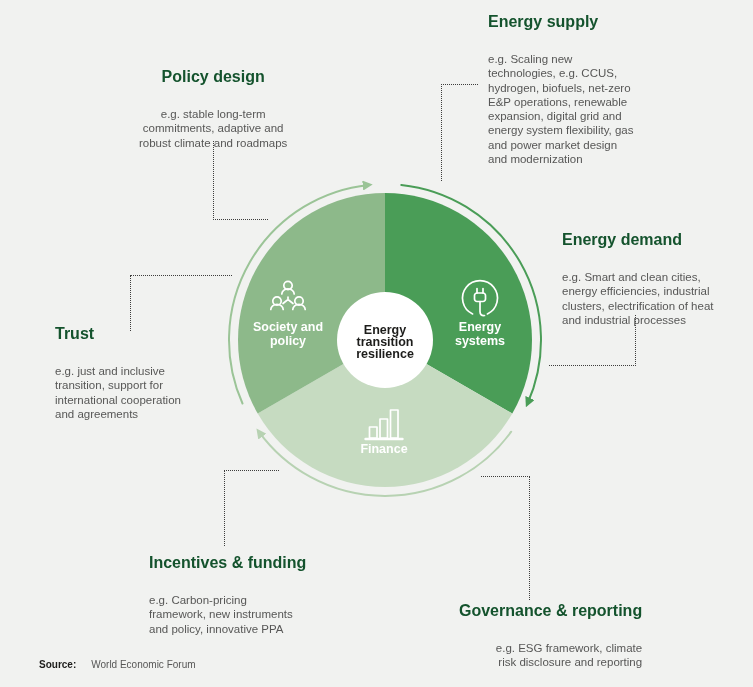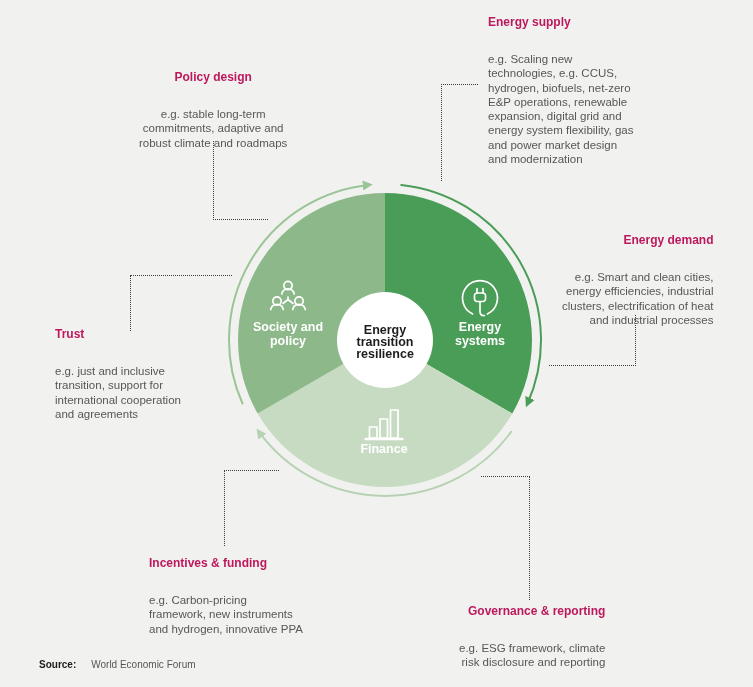--- a/index.html
+++ b/index.html
@@ -7,21 +7,21 @@
     width:753px;height:687px;
     background:#f1f2f0;
     font-family:"Liberation Sans", sans-serif;
     -webkit-font-smoothing:antialiased;
   }
   .canvas{position:relative;width:753px;height:687px;overflow:hidden;}
 
   
   .note{position:absolute;}
   .note-head{
-    font-size:12px;font-weight:bold;color:#be185d;
+    font-size:16px;font-weight:bold;color:#14532d;
     line-height:14px;margin:0 0 2px 0;white-space:pre-line;
   }
   .note-body{
     font-size:11.5px;color:#575756;line-height:14.3px;white-space:pre-line;margin-top:23px;
   }
 
   
   .conn{position:absolute;box-sizing:border-box;}
   .conn.lb{border-left:1px dotted #3d3d3c;border-bottom:1px dotted #3d3d3c;}
   .conn.lt{border-left:1px dotted #3d3d3c;border-top:1px dotted #3d3d3c;}
@@ -125,41 +125,41 @@
     <div class="note-body">e.g. Scaling new
 technologies, e.g. CCUS,
 hydrogen, biofuels, net-zero
 E&amp;P operations, renewable
 expansion, digital grid and
 energy system flexibility, gas
 and power market design
 and modernization</div>
   </div>
 
-  <div class="note" style="left:562px;top:233px;text-align:right;">
+  <div class="note" style="left:562px;top:233px;">
     <div class="note-head">Energy demand</div>
     <div class="note-body">e.g. Smart and clean cities,
 energy efficiencies, industrial
 clusters, electrification of heat
 and industrial processes</div>
   </div>
 
   <div class="note" style="left:55px;top:327px;">
     <div class="note-head">Trust</div>
     <div class="note-body">e.g. just and inclusive
 transition, support for
 international cooperation
 and agreements</div>
   </div>
 
   <div class="note" style="left:149px;top:556px;">
     <div class="note-head">Incentives &amp; funding</div>
     <div class="note-body">e.g. Carbon-pricing
 framework, new instruments
-and hydrogen, innovative PPA</div>
+and policy, innovative PPA</div>
   </div>
 
   <div class="note" style="left:459px;top:604px;text-align:right;">
     <div class="note-head">Governance &amp; reporting</div>
     <div class="note-body">e.g. ESG framework, climate
 risk disclosure and reporting</div>
   </div>
 
   <div class="source">
     <span class="src-label">Source:</span><span>World Economic Forum</span>

